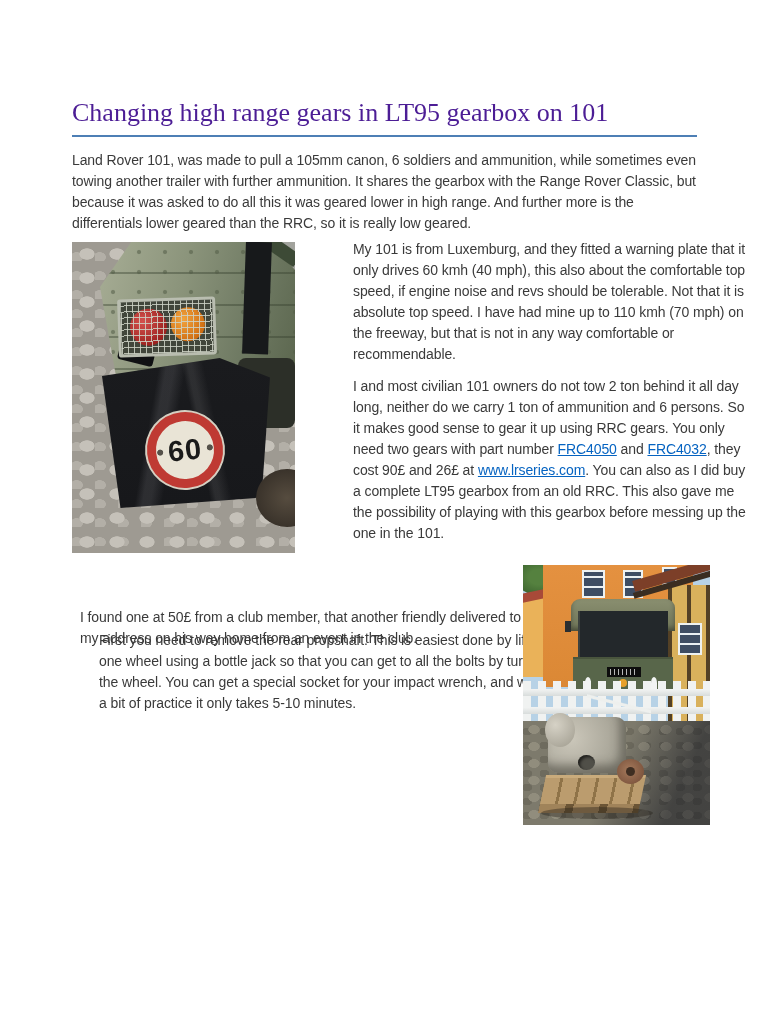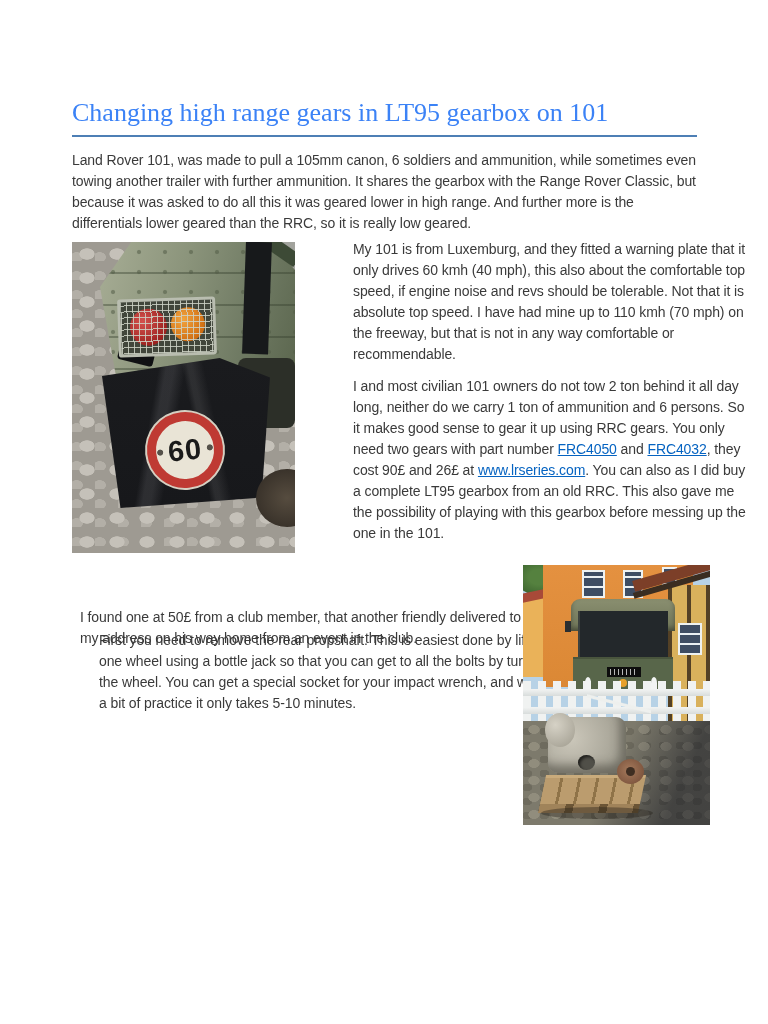--- a/index.html
+++ b/index.html
@@ -1,20 +1,20 @@
 <!DOCTYPE html>
 <html><head>
 <meta charset="utf-8">
 <style>
   html,body{margin:0;padding:0;background:#ffffff;}
   .page{position:relative;width:768px;height:1024px;background:#ffffff;overflow:hidden;
         font-family:"Liberation Sans",sans-serif;color:#3a3a3a;}
   .title{position:absolute;left:72px;top:96px;width:625px;margin:0;
          font-family:"Liberation Serif",serif;font-weight:400;font-size:26px;line-height:34px;
-         color:#3b82f6;padding-bottom:5px;border-bottom:2px solid #4d7fb5;}
+         color:#4c1d95;padding-bottom:5px;border-bottom:2px solid #4d7fb5;}
   .body{position:absolute;margin:0;font-size:14px;line-height:21px;letter-spacing:-0.1px;color:#3a3a3a;}
   .p1{left:72px;top:150px;width:632px;}
   .col2{position:absolute;left:305px;top:239px;width:399px;margin-left:48px;}
   .col2 p{position:static;margin:0 0 11px 0;font-size:14px;line-height:21px;letter-spacing:-0.1px;}
   .p4{left:80px;top:583px;width:452px;margin-top:24px;}
   .p5{left:72px;top:630px;width:452px;margin-left:27px;}
   a.doclink{color:#0563c1;text-decoration:underline;cursor:pointer;}
 
   
   .photo-left{position:absolute;left:72px;top:242px;width:223px;height:311px;overflow:hidden;

